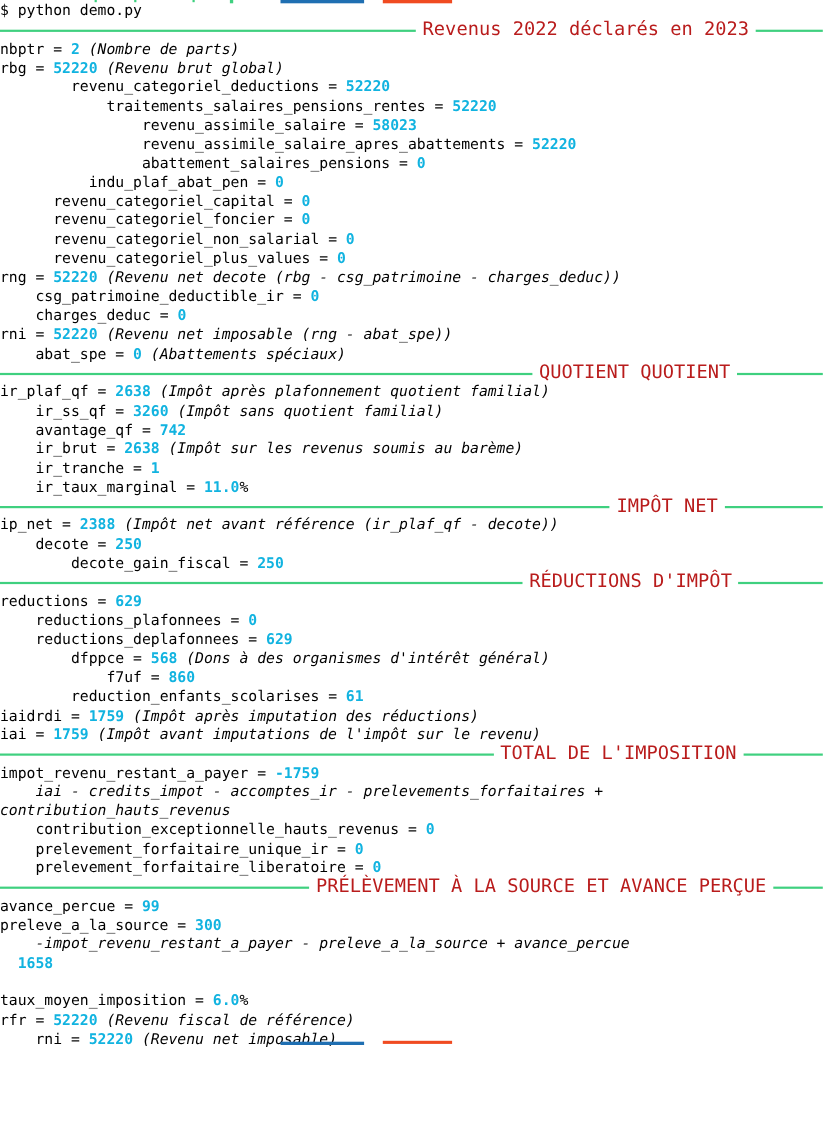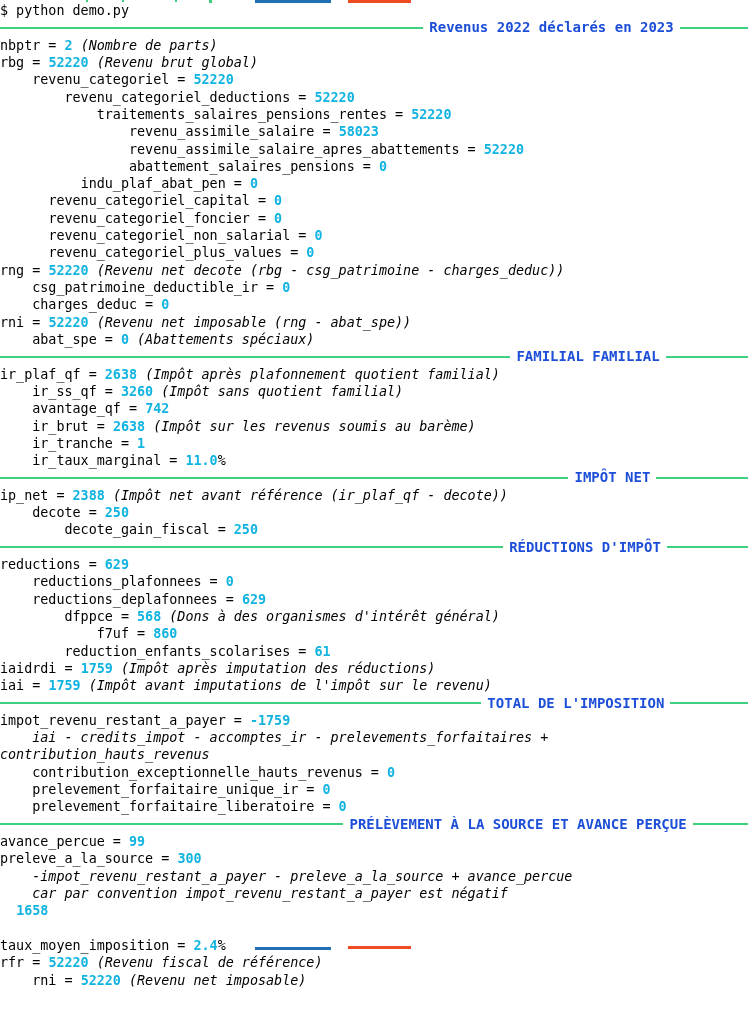--- a/index.html
+++ b/index.html
@@ -103,25 +103,25 @@
   .rule .seg {
     flex: 1 1 auto;
     height: 2px;
     background: #3fd07f;
     min-width: 6px;
   }
   .rule .seg.left  { margin-right: 6px; }
   .rule .seg.right { margin-left: 6px; }
   .rule .rtitle {
     flex: 0 0 auto;
-    color: #1d4ed8;
-    font-weight: bold;
+    color: #b91c1c;
+    font-weight: normal;
     white-space: pre;
     line-height: 17.32px;
-    font-size: 14px;
+    font-size: 17px;
   }
   
   .rule.off-right .seg.left  { flex-grow: 6.2; }
   .rule.off-right .seg.right { flex-grow: 1; }
 
   .num { color: #11b3e0; font-weight: bold; }
   .desc { font-style: italic; }
   .pct { color: #000000; }
 
   .blank { height: 17.32px; }
@@ -173,21 +173,20 @@
     <div class="rule off-right">
       <span class="seg left"></span>
       <span class="rtitle">Revenus 2022 déclarés en 2023</span>
       <span class="seg right"></span>
     </div>
 
     <div class="line"><span>nbptr</span> = <span class="num">2</span> <span class="desc">(Nombre de parts)</span></div>
 
     <div class="line"><span>rbg</span> = <span class="num">52220</span> <span class="desc">(Revenu brut global)</span></div>
 
-    <div class="line">    <span>revenu_categoriel</span> = <span class="num">52220</span></div>
 
     <div class="line">        <span>revenu_categoriel_deductions</span> = <span class="num">52220</span></div>
 
     <div class="line">            <span>traitements_salaires_pensions_rentes</span> = <span class="num">52220</span></div>
 
     <div class="line">                <span>revenu_assimile_salaire</span> = <span class="num">58023</span></div>
 
     <div class="line">                <span>revenu_assimile_salaire_apres_abattements</span> = <span class="num">52220</span></div>
 
     <div class="line">                <span>abattement_salaires_pensions</span> = <span class="num">0</span></div>
@@ -207,21 +206,21 @@
     <div class="line">    <span>csg_patrimoine_deductible_ir</span> = <span class="num">0</span></div>
 
     <div class="line">    <span>charges_deduc</span> = <span class="num">0</span></div>
 
     <div class="line"><span>rni</span> = <span class="num">52220</span> <span class="desc">(Revenu net imposable (rng - abat_spe))</span></div>
 
     <div class="line">    <span>abat_spe</span> = <span class="num">0</span> <span class="desc">(Abattements spéciaux)</span></div>
 
     <div class="rule off-right">
       <span class="seg left"></span>
-      <span class="rtitle">FAMILIAL FAMILIAL</span>
+      <span class="rtitle">QUOTIENT QUOTIENT</span>
       <span class="seg right"></span>
     </div>
 
     <div class="line"><span>ir_plaf_qf</span> = <span class="num">2638</span> <span class="desc">(Impôt après plafonnement quotient familial)</span></div>
 
     <div class="line">    <span>ir_ss_qf</span> = <span class="num">3260</span> <span class="desc">(Impôt sans quotient familial)</span></div>
 
     <div class="line">    <span>avantage_qf</span> = <span class="num">742</span></div>
 
     <div class="line">    <span>ir_brut</span> = <span class="num">2638</span> <span class="desc">(Impôt sur les revenus soumis au barème)</span></div>
@@ -288,27 +287,26 @@
       <span class="seg right"></span>
     </div>
 
     <div class="line"><span>avance_percue</span> = <span class="num">99</span></div>
 
     <div class="line"><span>preleve_a_la_source</span> = <span class="num">300</span></div>
 
 
     <div class="line desc">    <span>-impot_revenu_restant_a_payer - preleve_a_la_source + avance_percue</span></div>
 
-    <div class="line desc">    <span>car par convention impot_revenu_restant_a_payer est négatif</span></div>
 
     <div class="line">  <span class="num">1658</span></div>
 
     <div class="blank"></div>
 
-    <div class="line"><span>taux_moyen_imposition</span> = <span class="num">2.4</span><span class="pct">%</span></div>
+    <div class="line"><span>taux_moyen_imposition</span> = <span class="num">6.0</span><span class="pct">%</span></div>
 
 
     <div class="line"><span>rfr</span> = <span class="num">52220</span> <span class="desc">(Revenu fiscal de référence)</span></div>
 
     <div class="line">    <span>rni</span> = <span class="num">52220</span> <span class="desc">(Revenu net imposable)</span></div>
 
   </div>
 
   <div class="botbars">
     <div class="bar-blue-bot"></div>

